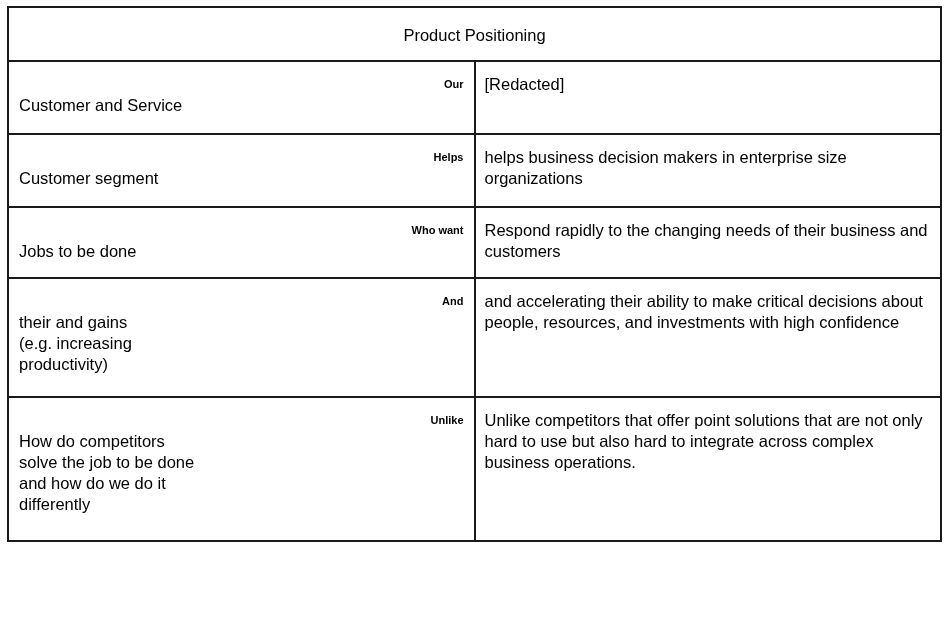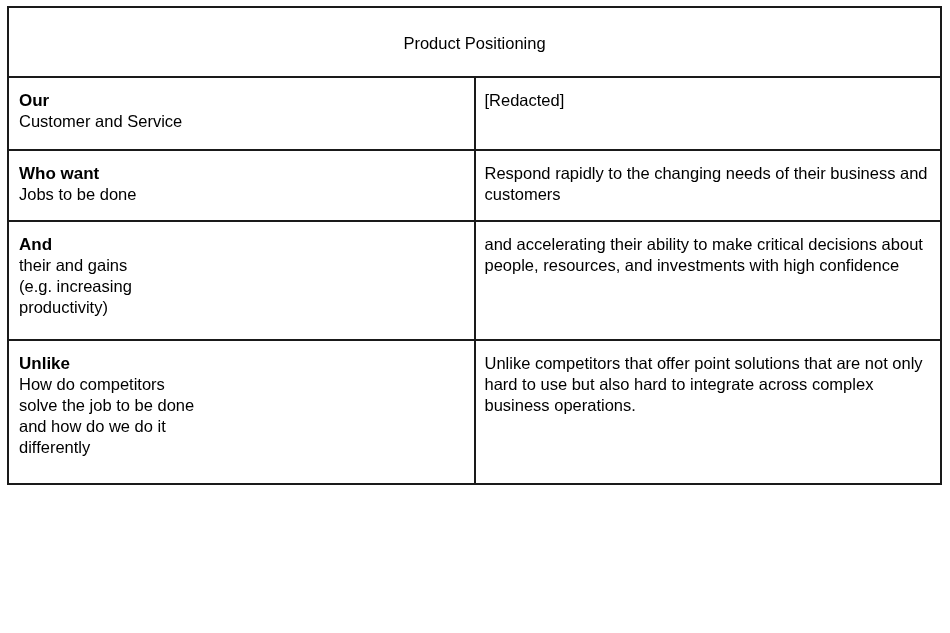--- a/index.html
+++ b/index.html
@@ -1,26 +1,26 @@
 <!DOCTYPE html>
 <html><head>
 <meta charset="utf-8">
 <style>
   html, body { margin: 0; padding: 0; background: #ffffff; }
   body { width: 950px; height: 633px; position: relative; overflow: hidden;
          font-family: "Liberation Sans", sans-serif; color: #000; }
   table.pos { position: absolute; left: 7px; top: 6px; width: 935px;
               border-collapse: collapse; table-layout: fixed; }
   table.pos td { border: 2px solid #1a1a1a; vertical-align: top;
-                 font-size: 16.5px; line-height: 21px; padding: 12px; }
+                 font-size: 16.5px; line-height: 21px; padding: 4px; }
   .title-cell { height: 44px; text-align: center; vertical-align: middle !important; }
   .title-cell span { display: inline-block; padding-top: 2px; }
   .label-cell { width: 233px; padding: 12px 10px 8px 10px !important; }
   .value-cell { padding: 12px 10px 8px 9px !important; }
-  .label-main { font-weight: bold; font-size: 17px; display: block; }
+  .label-main { font-weight: bold; font-size: 11px; display: block; text-align: right; }
   .label-sub { display: block; white-space: pre-line; }
   .value-text { display: block; }
   tr.r1 td { height: 51px; }
   tr.r2 td { height: 51px; }
   tr.r3 td { height: 49px; }
   tr.r4 td { height: 72px; }
   tr.r5 td { height: 97px; }
   tr.r6 td { height: 122px; }
 </style>
 </head>
@@ -33,20 +33,29 @@
       <span>Product Positioning</span>
     </td>
   </tr>
   <tr class="r1">
     <td class="label-cell">
       <span class="label-main">Our</span>
       <span class="label-sub">Customer and Service</span>
     </td>
     <td class="value-cell">
       <span class="value-text">[Redacted]</span>
+    </td>
+  </tr>
+  <tr class="r2">
+    <td class="label-cell">
+      <span class="label-main">Helps</span>
+      <span class="label-sub">Customer segment</span>
+    </td>
+    <td class="value-cell">
+      <span class="value-text">helps business decision makers in enterprise size organizations</span>
     </td>
   </tr>
   <tr class="r3">
     <td class="label-cell">
       <span class="label-main">Who want</span>
       <span class="label-sub">Jobs to be done</span>
     </td>
     <td class="value-cell">
       <span class="value-text">Respond rapidly to the changing needs of their business and customers</span>
     </td>

